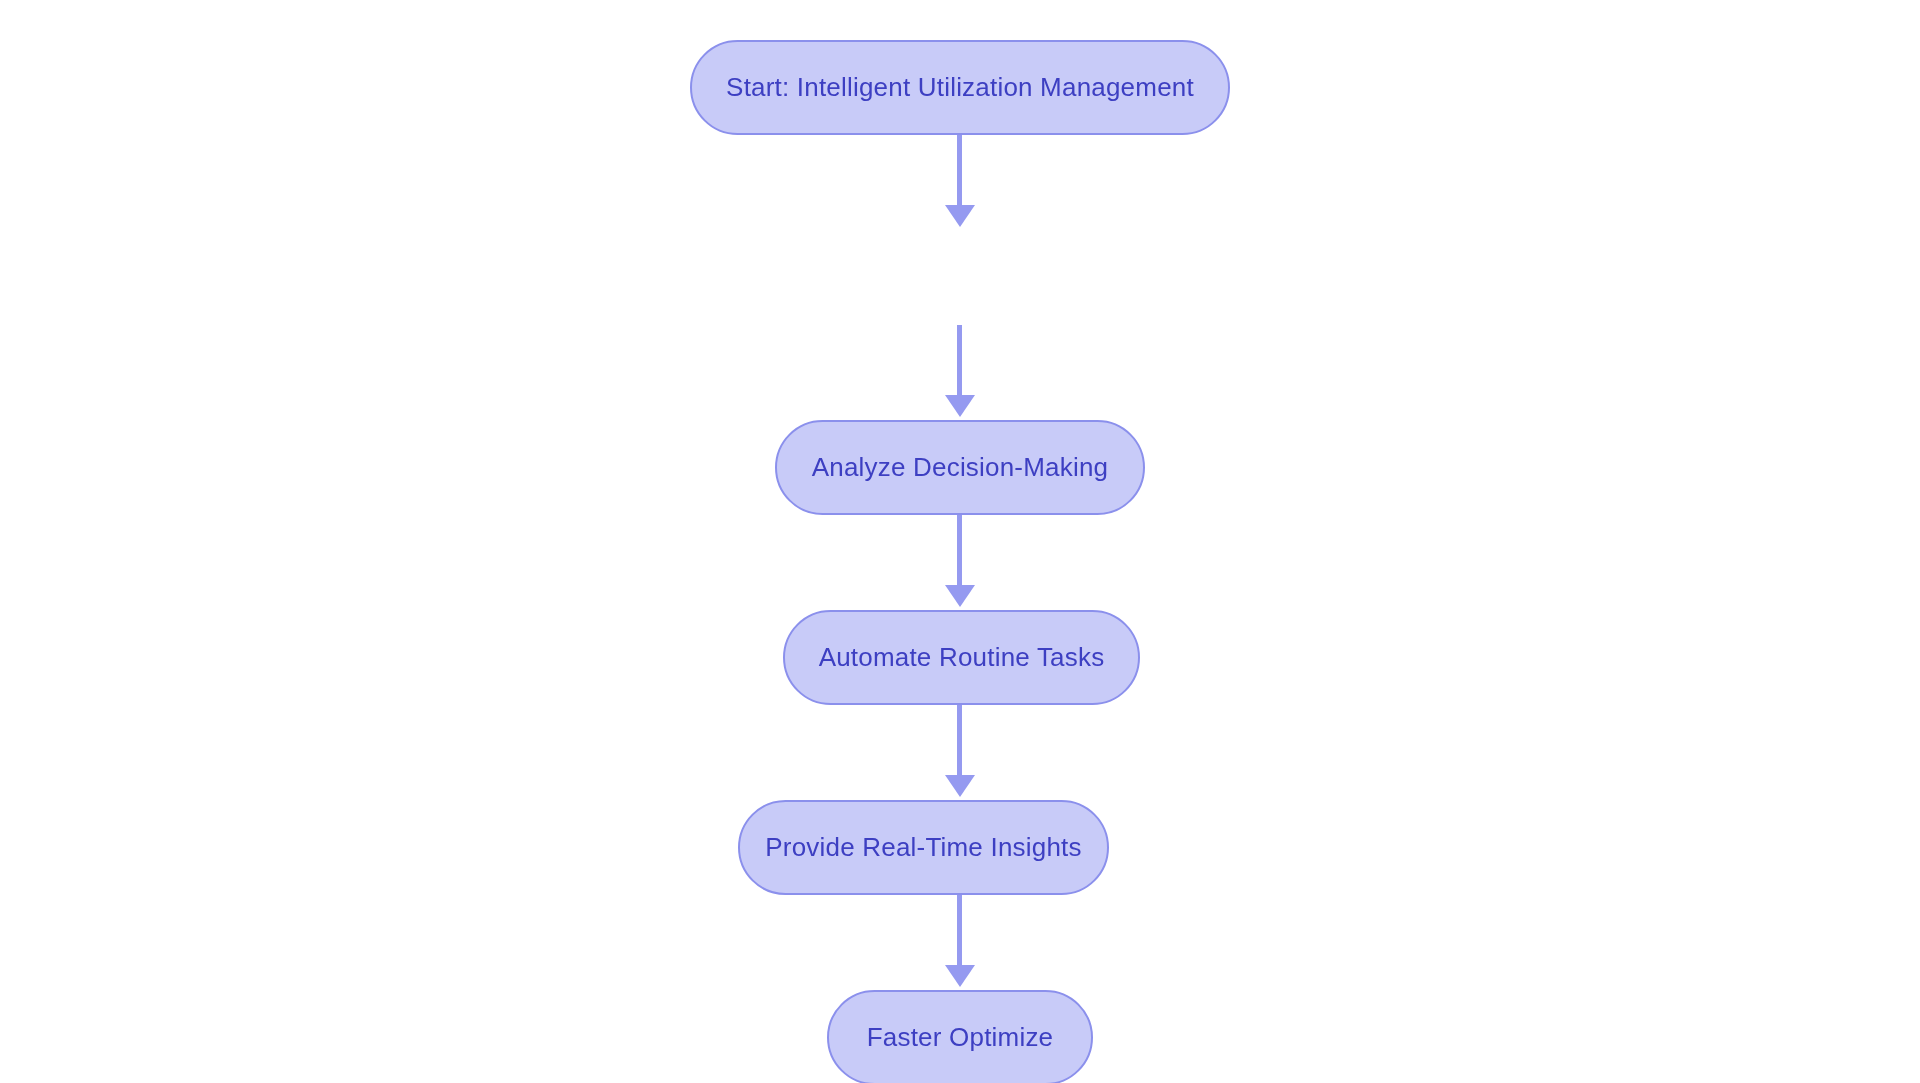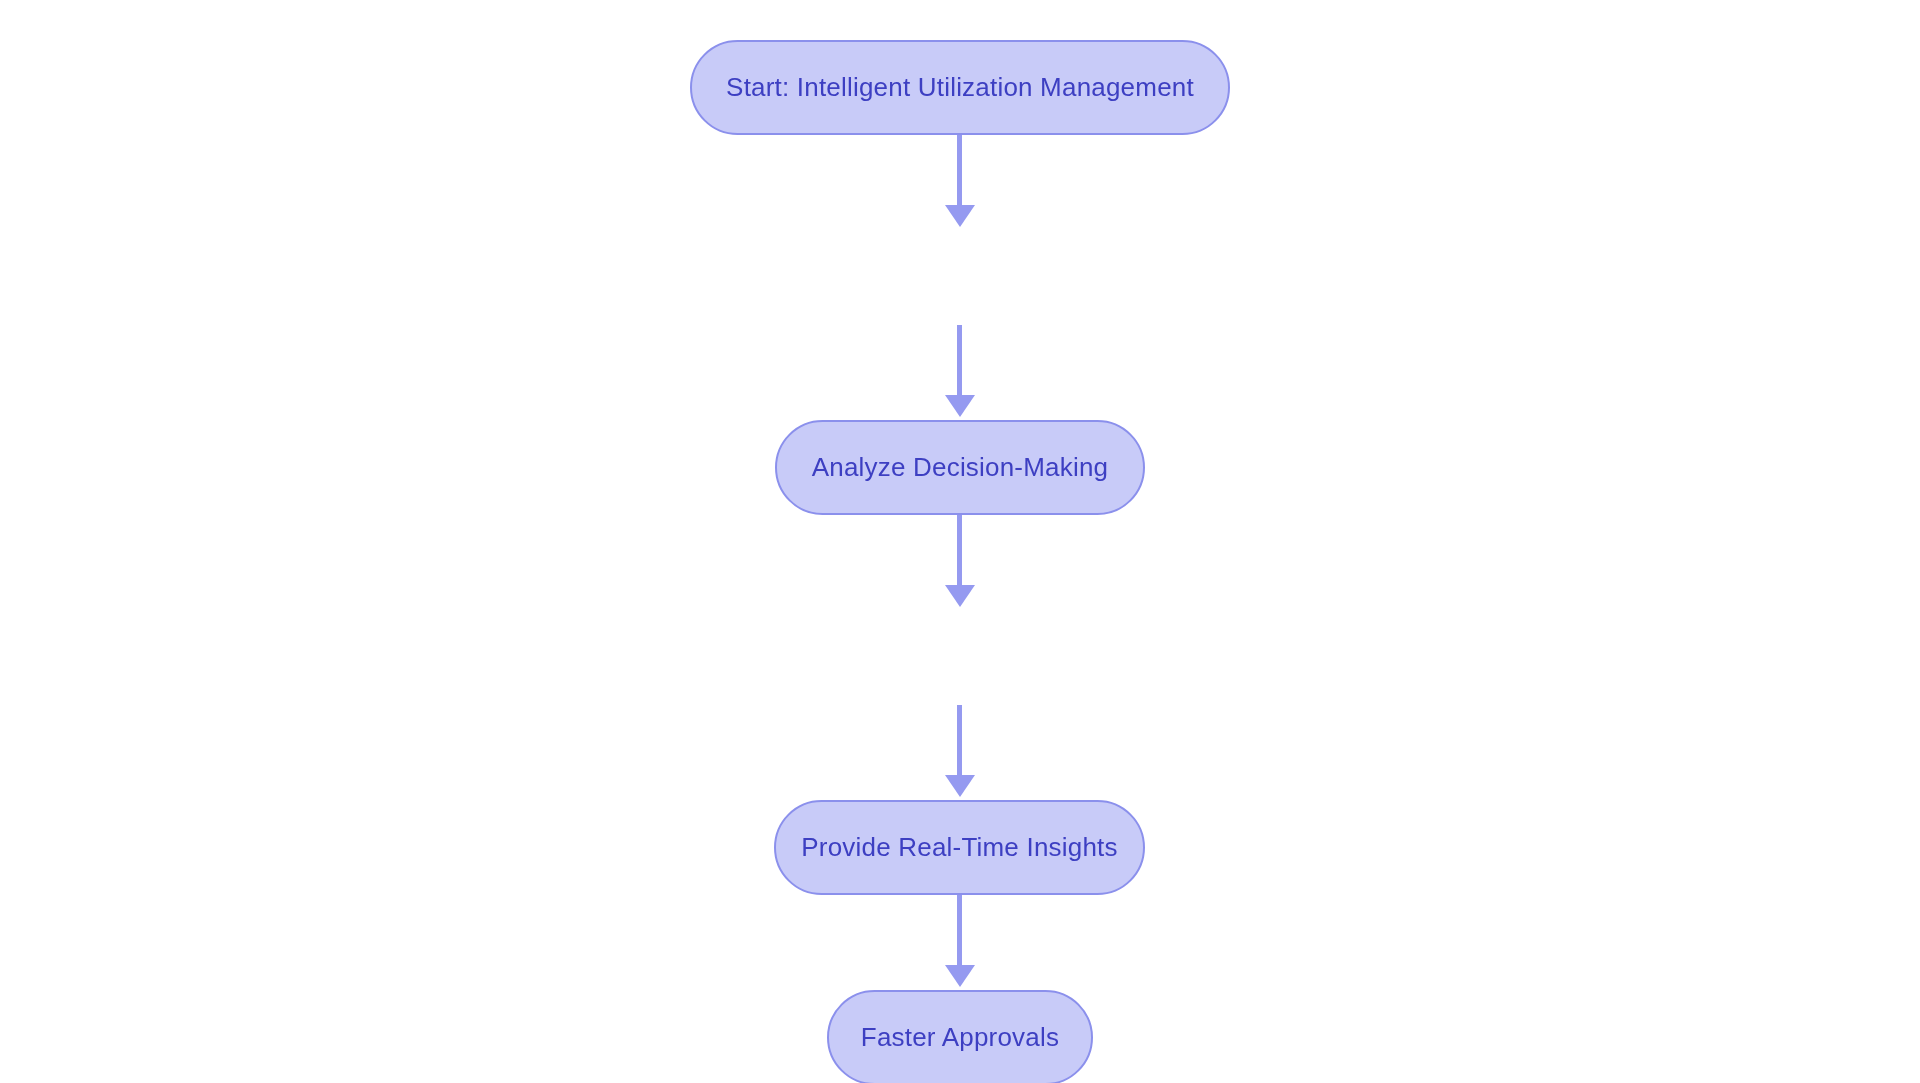--- a/index.html
+++ b/index.html
@@ -28,21 +28,21 @@
     justify-content: center;
     font-size: 26px;
     color: #3d3fc2;
     white-space: nowrap;
     letter-spacing: 0.2px;
   }
   .n0 { left: 690px; top: 16px;  width: 540px; }
   .n1 { left: 772px; top: 206px; width: 377px; }
   .n2 { left: 775px; top: 396px; width: 370px; }
   .n3 { left: 783px; top: 586px; width: 357px; }
-  .n4 { left: 774px; top: 776px; width: 371px; }
+  .n4 { left: 738px; top: 776px; width: 371px; }
   .n5 { left: 827px; top: 966px; width: 266px; }
 
   .conn {
     position: absolute;
     width: 30px;
     height: 95px;
   }
   .c0 { left: 945px; top: 111px; }
   .c1 { left: 945px; top: 301px; }
   .c2 { left: 945px; top: 491px; }
@@ -89,32 +89,35 @@
 
   <div class="node n2">
     <span>Analyze Decision-Making</span>
   </div>
 
   <div class="conn c2">
     <div class="shaft"></div>
     <div class="head"></div>
   </div>
 
+  <div class="node n3">
+    <span>Automate Routine Tasks</span>
+  </div>
 
   <div class="conn c3">
     <div class="shaft"></div>
     <div class="head"></div>
   </div>
 
   <div class="node n4">
     <span>Provide Real-Time Insights</span>
   </div>
 
   <div class="conn c4">
     <div class="shaft"></div>
     <div class="head"></div>
   </div>
 
   <div class="node n5">
-    <span>Faster Approvals</span>
+    <span>Faster Optimize</span>
   </div>
 
 </div>
 
 </body></html>

